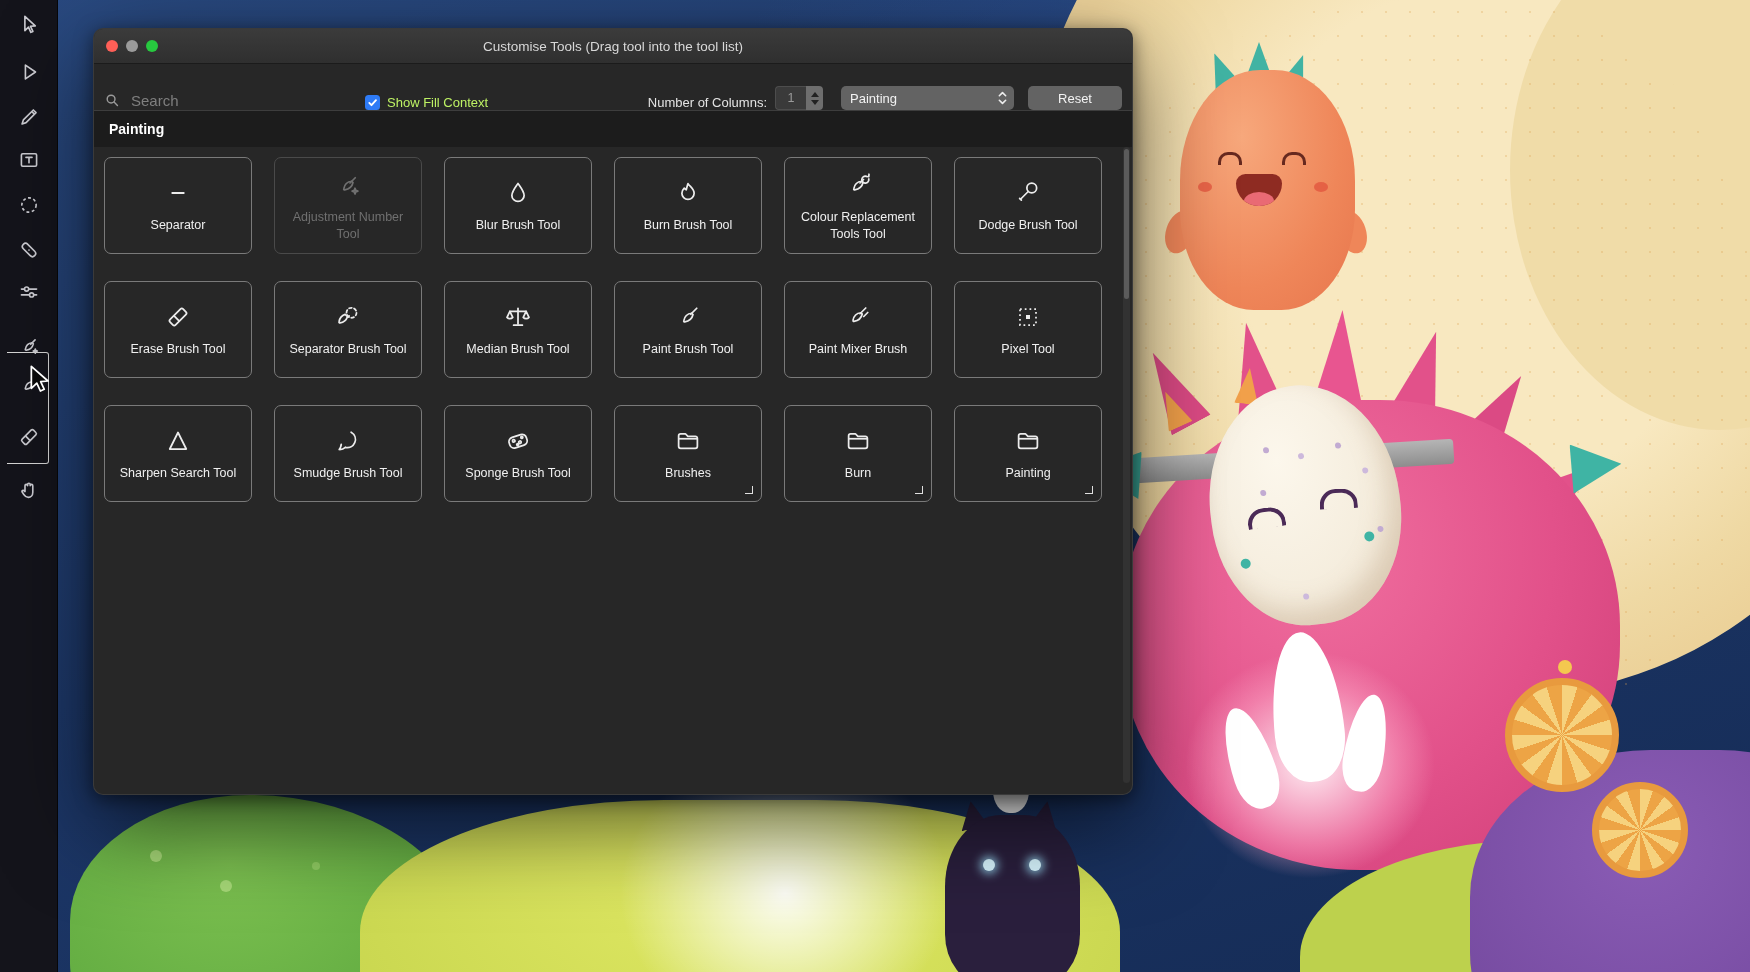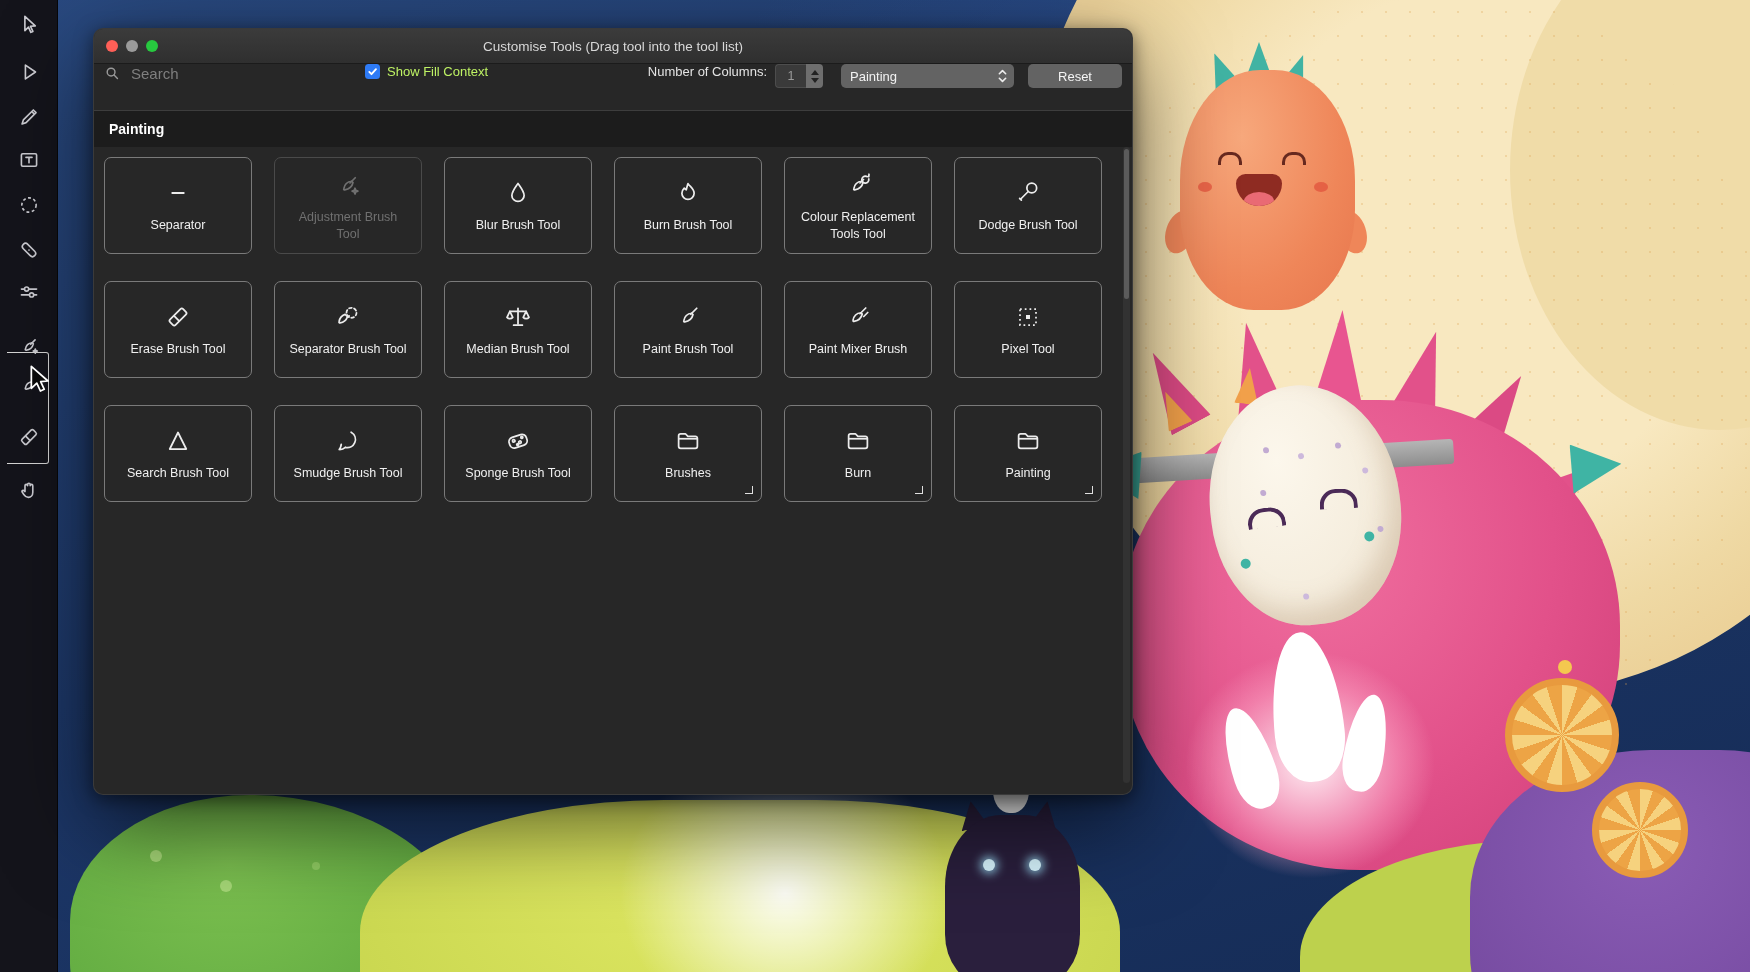--- a/index.html
+++ b/index.html
@@ -116,21 +116,21 @@
     border:1px solid rgba(255,255,255,.09);}
   .titlebar{position:relative;height:34px;background:linear-gradient(#3b3b3b,#2f2f2f);
     border-bottom:1px solid #1b1b1b;display:flex;align-items:center;}
   .traffic{display:flex;gap:8px;margin-left:12px;}
   .tl{width:12px;height:12px;border-radius:50%;}
   .tl-close{background:#fe5f57;}
   .tl-min{background:#9b9b9b;}
   .tl-zoom{background:#27c93f;}
   .title-text{position:absolute;left:0;right:0;text-align:center;font-size:13.5px;color:#d8d8d8;pointer-events:none;}
 
-  .dlg-toolbar{display:flex;align-items:flex-start;height:46px;padding:0 10px;}
+  .dlg-toolbar{display:flex;align-items:flex-end;height:46px;padding:0 10px;}
   .search{display:flex;align-items:center;gap:8px;width:255px;color:#8f8f8f;}
   .search input{background:transparent;border:none;outline:none;color:#ddd;font-size:15px;width:190px;font-family:"Liberation Sans",sans-serif;}
   .search input::placeholder{color:#7f7f7f;}
   .chk-group{display:flex;align-items:center;gap:7px;margin-left:6px;}
   .checkbox{width:15px;height:15px;border-radius:3.5px;background:#2e7bf6;display:flex;align-items:center;justify-content:center;}
   .chk-label{font-size:13px;color:#bef264;}
   .cols-label{margin-left:auto;font-size:13px;color:#e4e4e4;}
   .stepper{display:flex;margin-left:8px;}
   .stepper-value{width:30px;height:22px;background:#3a3a3a;border:1px solid #4d4d4d;border-right:none;border-radius:4px 0 0 4px;
     display:flex;align-items:center;justify-content:center;color:#9b9b9b;font-size:12.5px;}
@@ -367,21 +367,21 @@
       </div>
 
       <div class="cell disabled">
         <span class="cell-icon">
             <svg width="30" height="30" viewBox="0 0 24 24" fill="none" stroke="currentColor" stroke-width="1.4" stroke-linecap="round" stroke-linejoin="round">
               <line x1="13.6" y1="10.4" x2="17.8" y2="6.2"></line>
               <path d="M15 9 l1 1 c-.7 3.1 -3 5.3 -6.6 5.9 -.5 .1 -.9 -.3 -.8 -.8 .6 -3.6 2.8 -5.8 6.4 -6.1 z"></path>
               <path d="M17.6 14.6 l.6 1.7 1.7 .6 -1.7 .6 -.6 1.7 -.6 -1.7 -1.7 -.6 1.7 -.6 z"></path>
             </svg>
           </span>
-        <span class="cell-label">Adjustment Brush Tool</span>
+        <span class="cell-label">Adjustment Number Tool</span>
       </div>
 
       <div class="cell">
         <span class="cell-icon">
             <svg width="30" height="30" viewBox="0 0 24 24" fill="none" stroke="currentColor" stroke-width="1.4" stroke-linejoin="round">
               <path d="M12 4.3 C9.5 7.9 7.1 10.9 7.1 13.9 a4.9 4.9 0 0 0 9.8 0 C16.9 10.9 14.5 7.9 12 4.3 Z"></path>
             </svg>
           </span>
         <span class="cell-label">Blur Brush Tool</span>
       </div>
@@ -485,21 +485,21 @@
           </span>
         <span class="cell-label">Pixel Tool</span>
       </div>
 
       <div class="cell">
         <span class="cell-icon">
             <svg width="30" height="30" viewBox="0 0 24 24" fill="none" stroke="currentColor" stroke-width="1.4" stroke-linejoin="round">
               <path d="M12 5.2 L18.6 18.4 H5.4 Z"></path>
             </svg>
           </span>
-        <span class="cell-label">Search Brush Tool</span>
+        <span class="cell-label">Sharpen Search Tool</span>
       </div>
 
       <div class="cell">
         <span class="cell-icon">
             <svg width="30" height="30" viewBox="0 0 24 24" fill="none" stroke="currentColor" stroke-width="1.4" stroke-linecap="round" stroke-linejoin="round">
               <path d="M14.5 5 c3 1.8 4.2 5.2 2.9 8.3 -1.2 2.9 -4.3 4.5 -7.4 3.9"></path>
               <path d="M9.9 17.1 c-1.3 1.2 -2.9 1.8 -4.9 1.7 1 -1.3 1.5 -2.6 1.6 -4.1"></path>
             </svg>
           </span>
         <span class="cell-label">Smudge Brush Tool</span>

